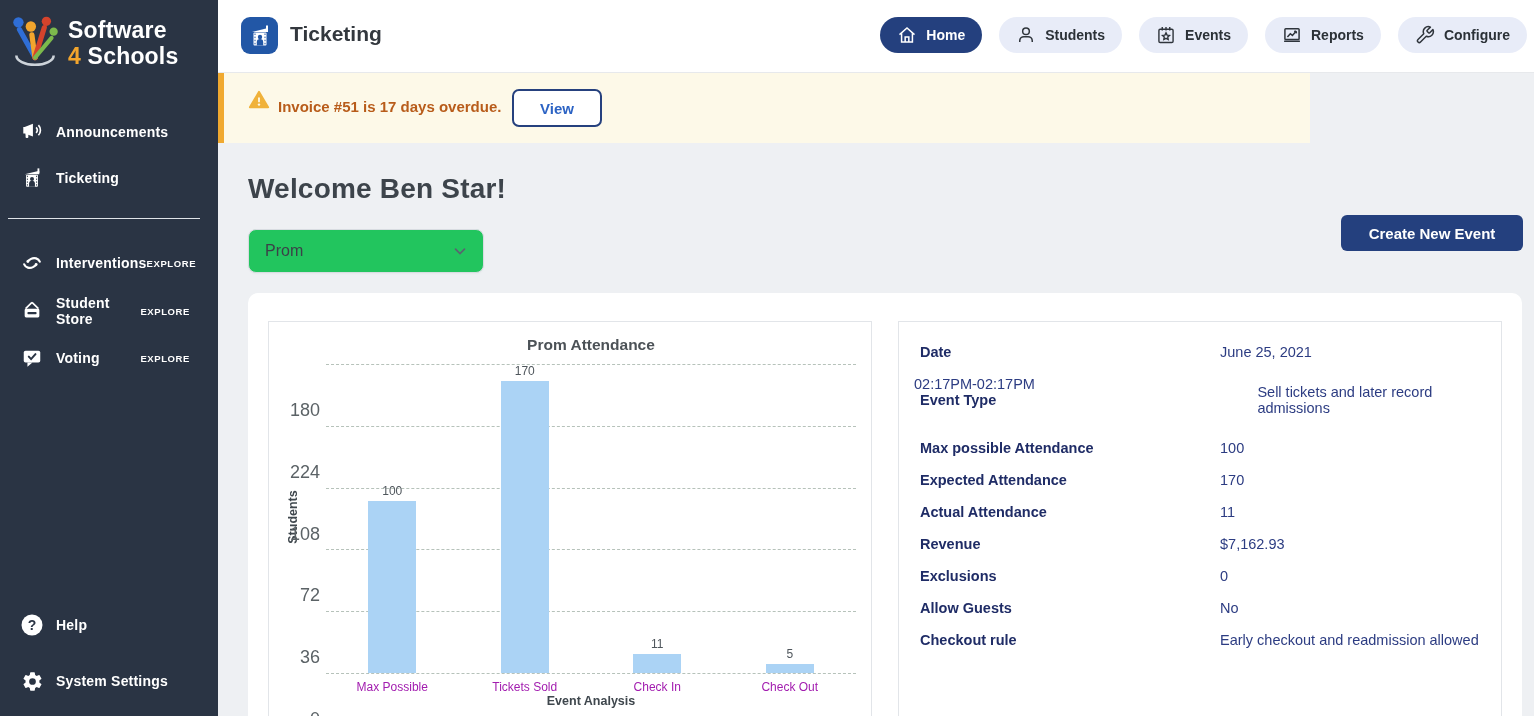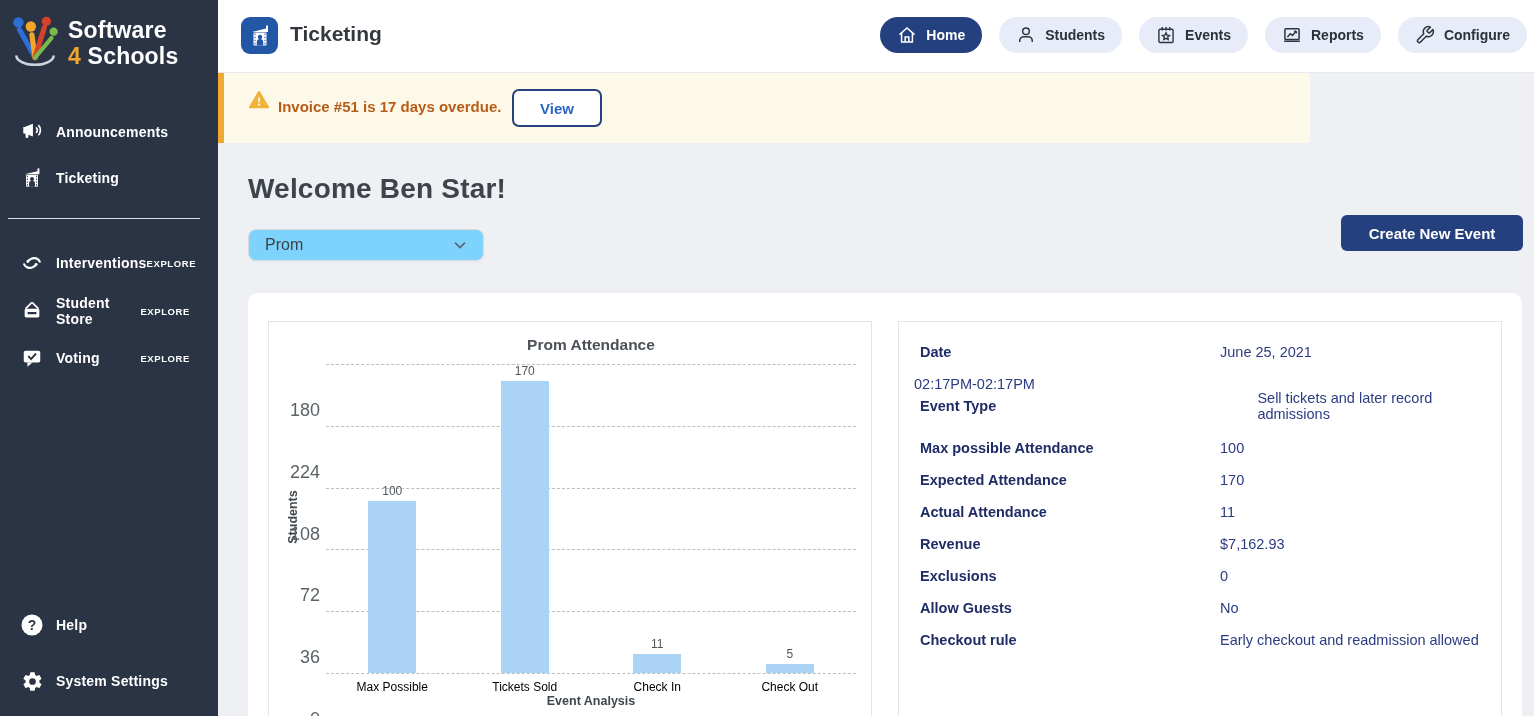--- a/index.html
+++ b/index.html
@@ -36,21 +36,21 @@
   .alert { position:absolute; left:218px; top:73px; width:1092px; height:70px; background:#fdf9e8; border-left:6px solid #f0a930; }
   .alert .a-ico { position:absolute; left:24px; top:16px; }
   .alert .a-msg { position:absolute; left:54px; top:25px; font-size:15px; font-weight:bold; color:#b85c1a; }
   .view-btn { position:absolute; left:288px; top:16px; width:90px; height:38px; background:#fff;
               border:2px solid #26417e; border-radius:7px; font-size:15px; font-weight:600; color:#2c63c4;
               display:flex; align-items:center; justify-content:center; cursor:pointer; }
 
   
   .content { position:absolute; left:218px; top:143px; width:1316px; height:573px; background:#eef0f3; }
   .welcome { position:absolute; left:30px; top:30px; font-size:28px; font-weight:800; color:#3d444b; letter-spacing:.2px; }
-  .dropdown { position:absolute; left:30px; top:86px; width:236px; height:32px; background:#7dd3fc;
+  .dropdown { position:absolute; left:30px; top:86px; width:236px; height:44px; background:#22c55e;
               border:1px solid #d8dce1; border-radius:8px; display:flex; align-items:center; cursor:pointer;
               box-shadow:0 1px 2px rgba(40,50,70,.04); }
   .dropdown .d-value { margin-left:16px; font-size:16px; color:#3b4248; flex:1; }
   .dropdown .d-chev { margin-right:14px; display:flex; }
   .create-btn { position:absolute; left:1123px; top:72px; width:182px; height:36px; background:#24407e; border:none;
                 border-radius:6px; color:#fff; font-size:15px; font-weight:600; cursor:pointer;
                 font-family:"Liberation Sans", sans-serif; }
 
   .card { position:absolute; left:30px; top:150px; width:1274px; height:566px; background:#fff; border-radius:10px; }
   .chart-box { position:absolute; left:20px; top:28px; width:604px; height:470px; border:1px solid #e2e5e9; background:#fff; }
@@ -60,21 +60,21 @@
   .chart-title { position:absolute; left:57px; top:14px; width:530px; text-align:center;
                  font-size:15.5px; font-weight:bold; color:#4c5257; }
   .y-axis-label { position:absolute; left:-16px; top:188px; width:80px; text-align:center;
                   transform:rotate(-90deg); font-size:12.5px; font-weight:bold; color:#3f474d; }
   .x-axis-label { position:absolute; left:57px; top:372px; width:530px; text-align:center;
                   font-size:12.5px; font-weight:bold; color:#3f474d; }
   .gridline { position:absolute; height:0; border-top:1px dashed #b6c2ba; }
   .tick-label { position:absolute; width:40px; text-align:right; font-size:18px; color:#5b6266;margin-top:44px; }
   .bar { position:absolute; background:#abd3f5; }
   .bar-value { position:absolute; text-align:center; font-size:12px; color:#4f565c; }
-  .cat-label { position:absolute; text-align:center; font-size:12px; color:#000000; }
+  .cat-label { position:absolute; text-align:center; font-size:12px; color:#a21caf; }
 
   
   .detail-row { position:absolute; left:0; width:604px; height:32px; display:flex; align-items:center; }
   .detail-label { margin-left:21px; width:285px; font-size:14.5px; font-weight:bold; color:#1f2c66; }
   .detail-value { margin-left:15px; font-size:14.5px; color:#2c3c82; }
 </style>
 </head>
 <body>
 
 <div class="stage">
@@ -314,21 +314,21 @@
         </div>
 
       <div class="details-box" id="details-box">
           <div class="detail-row" style="top: 14px;">
             <span class="detail-label">Date</span>
             <span class="detail-value">June 25, 2021</span>
           </div>
           <div class="detail-row" style="top: 46px;">
             <span class="detail-value">02:17PM-02:17PM</span>
           </div>
-          <div class="detail-row" style="top: 68px; gap: 44px;">
+          <div class="detail-row" style="top: 62px; gap: 44px;">
             <span class="detail-label">Event Type</span>
             <span class="detail-value">Sell tickets and later record admissions</span>
           </div>
           <div class="detail-row" style="top: 110px;">
             <span class="detail-label">Max possible Attendance</span>
             <span class="detail-value">100</span>
           </div>
           <div class="detail-row" style="top: 142px;">
             <span class="detail-label">Expected Attendance</span>
             <span class="detail-value">170</span>

